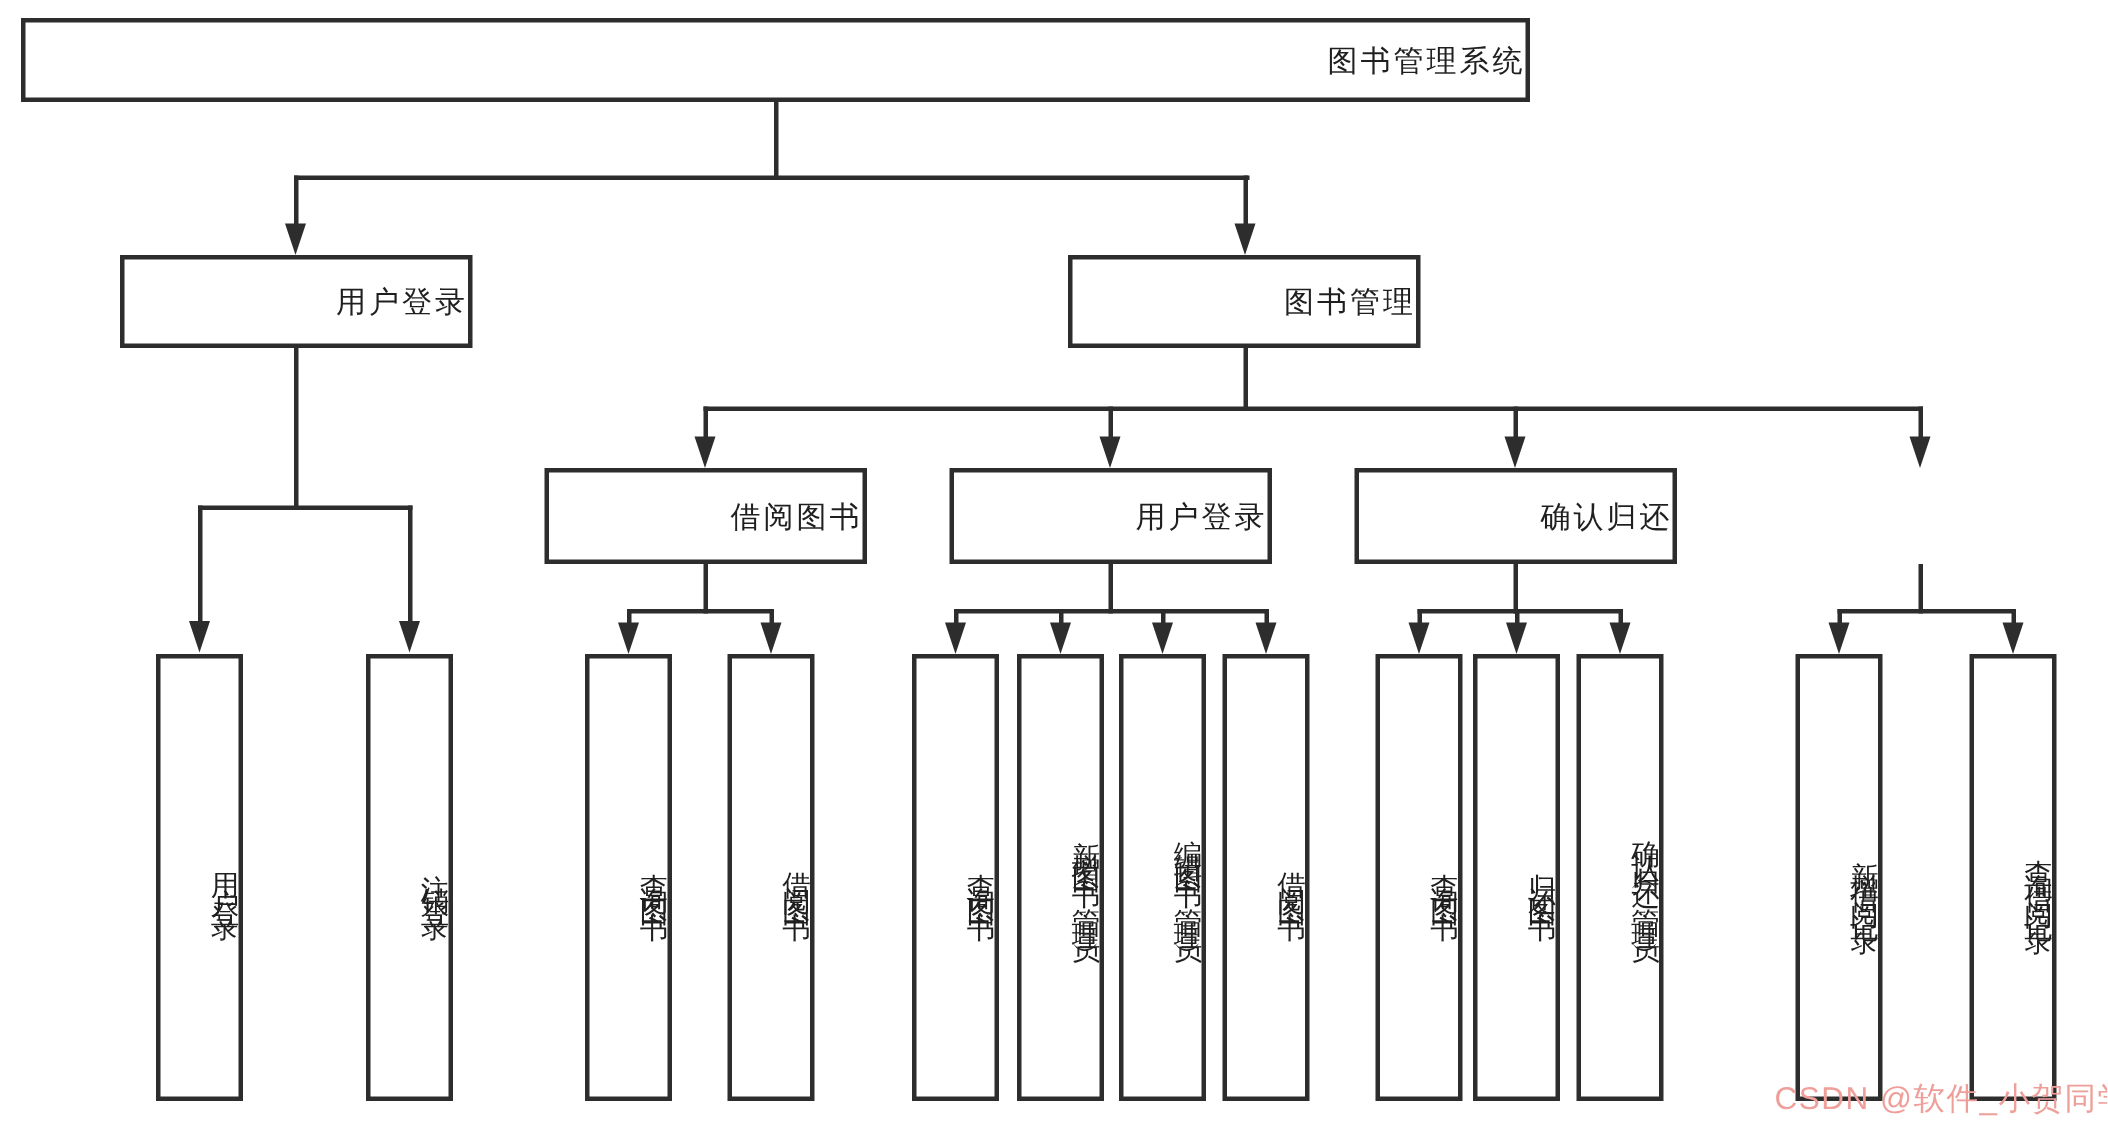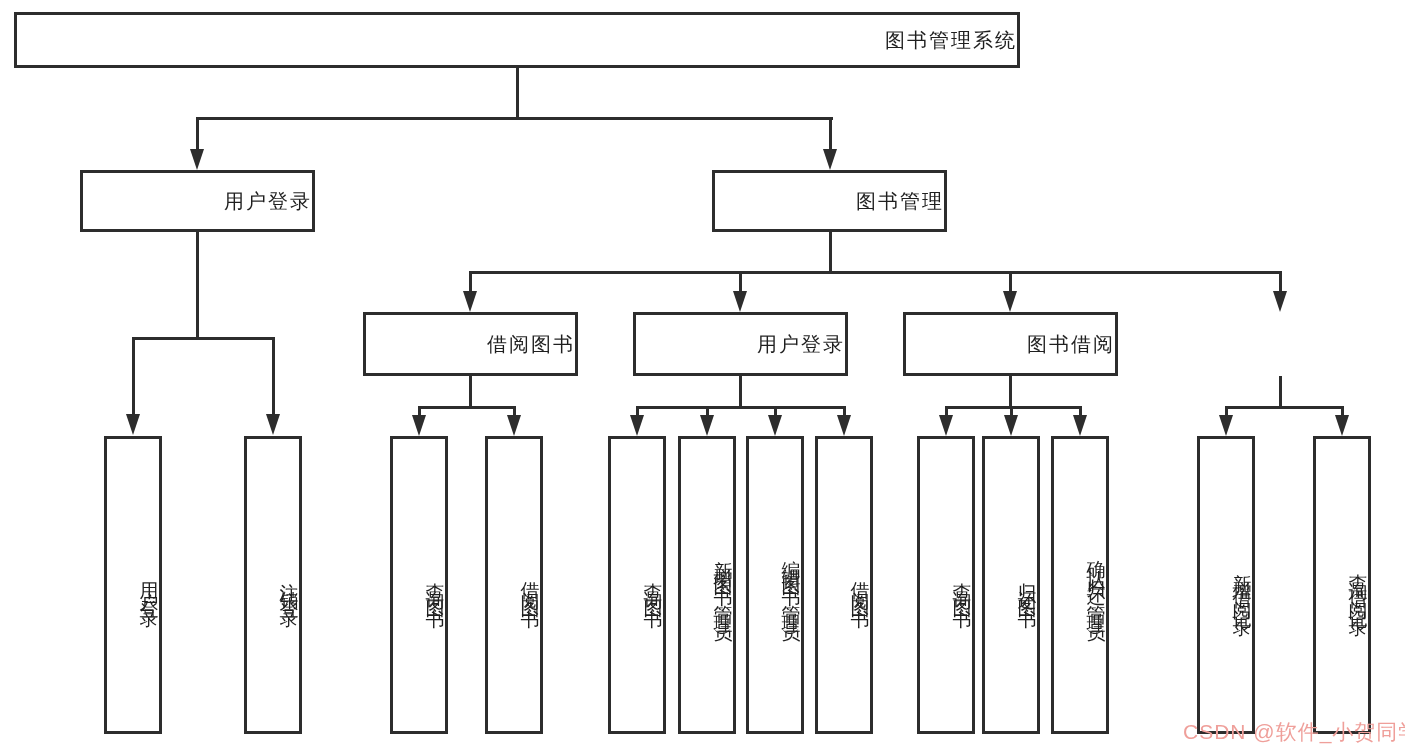--- a/index.html
+++ b/index.html
@@ -138,21 +138,21 @@
     <span>图书管理</span>
   </div>
 
   <div class="box n-l3" style="left:363px">
     <span>借阅图书</span>
   </div>
   <div class="box n-l3" style="left:633px">
     <span>用户登录</span>
   </div>
   <div class="box n-l3" style="left:903px">
-    <span>图书借阅</span>
+    <span>确认归还</span>
   </div>
 
   <div class="box leaf" style="left:104px">
     <span class="vtext">用户登录</span>
   </div>
   <div class="box leaf" style="left:244px">
     <span class="vtext">注销登录</span>
   </div>
 
   <div class="box leaf" style="left:390px">

